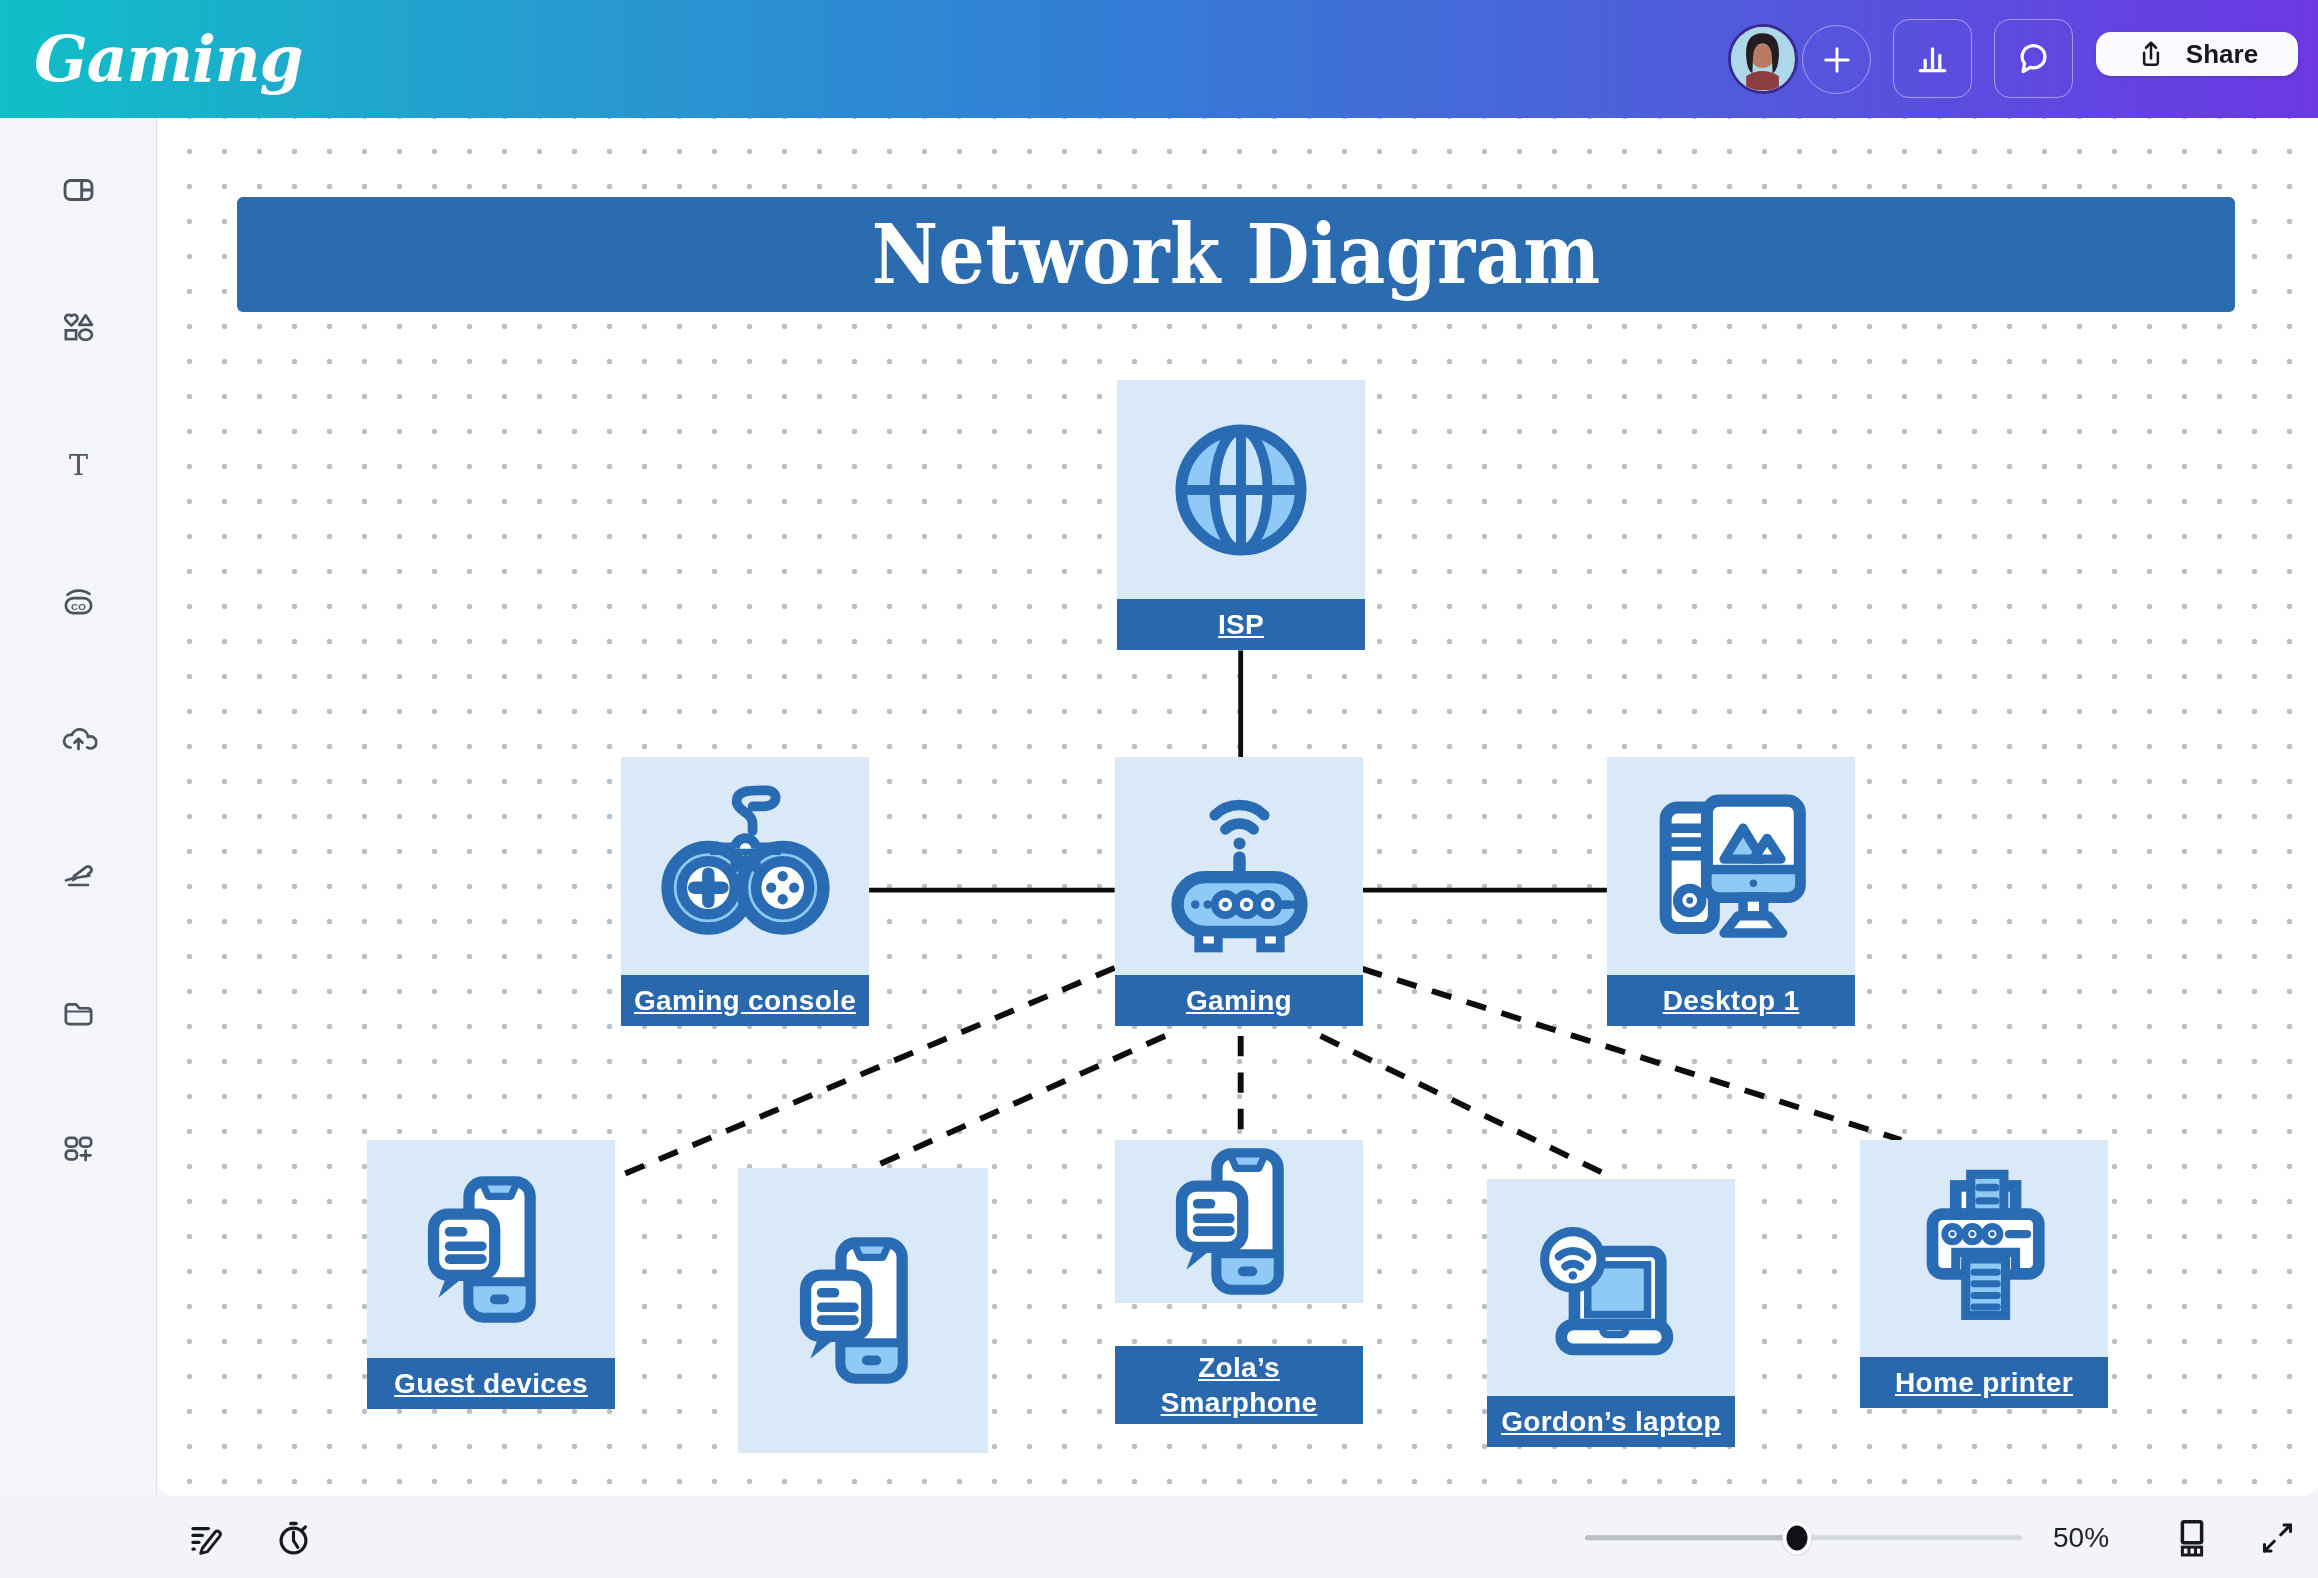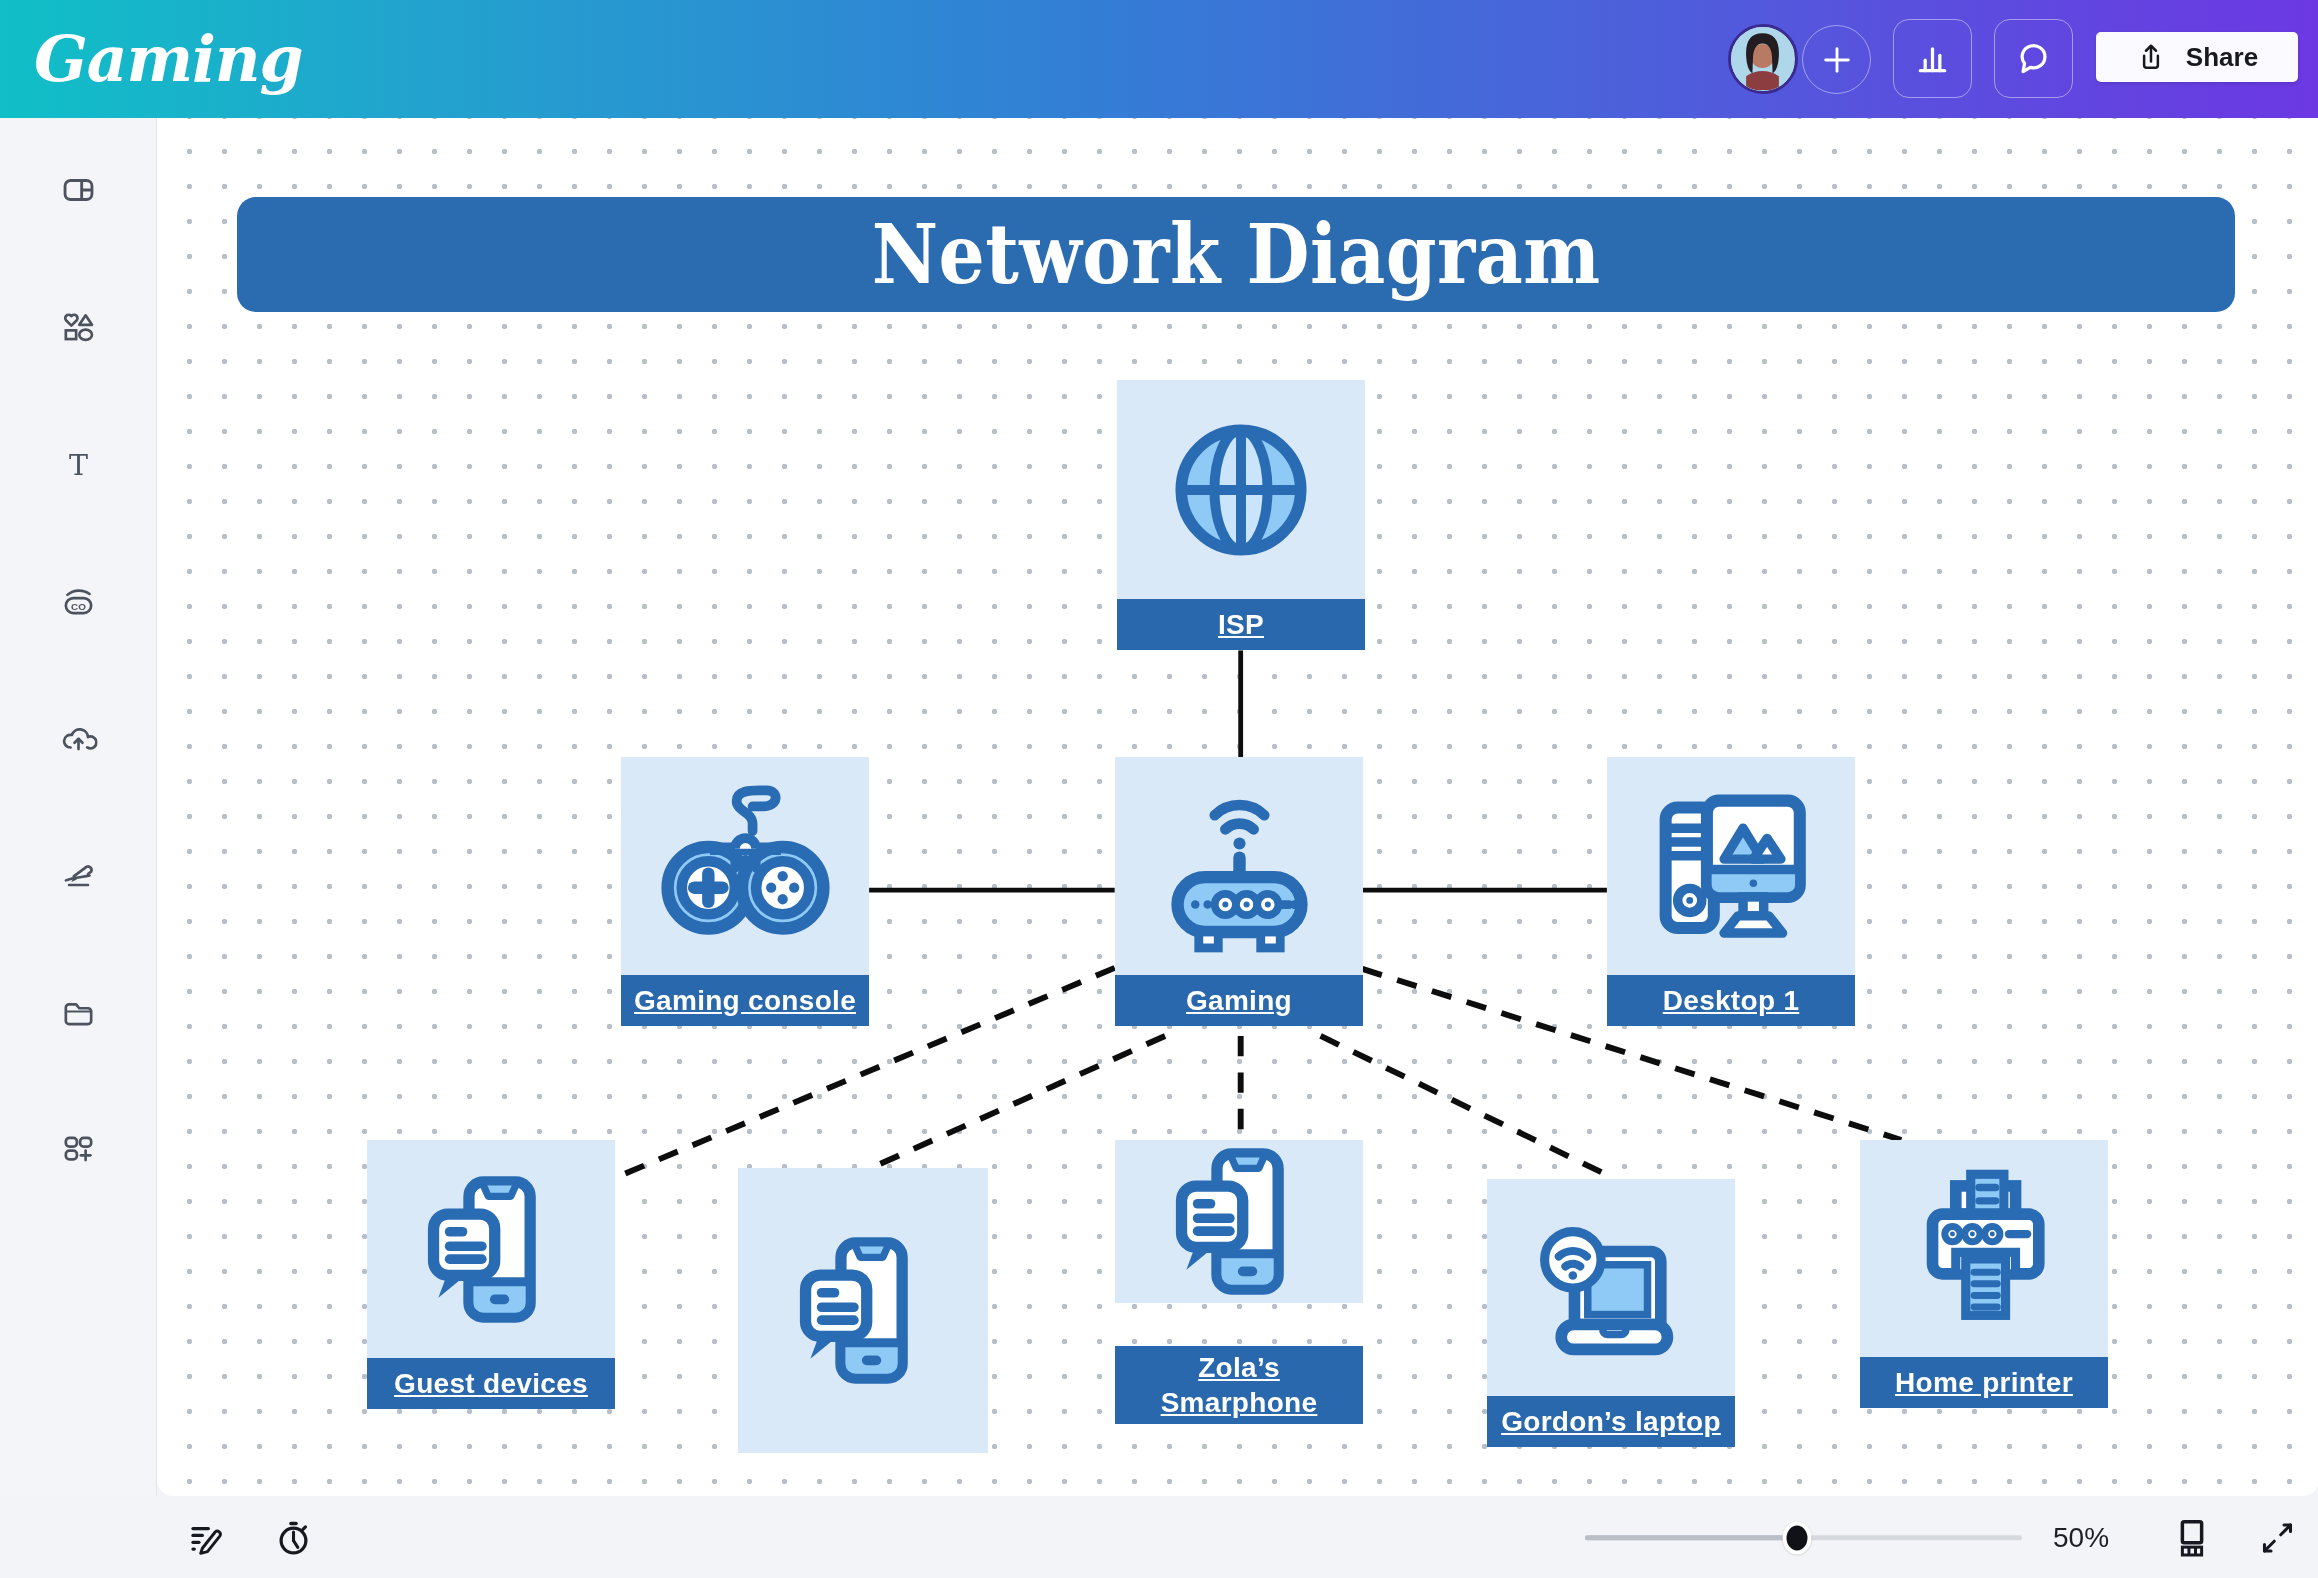--- a/index.html
+++ b/index.html
@@ -12,36 +12,36 @@
   #logo { position:absolute; left:34px; top:16px; height:86px; line-height:86px;
     font-family:"DejaVu Serif", serif; font-style:italic; font-weight:700; font-size:63px; color:#ffffff; letter-spacing:-1.1px; }
   .hbtn { position:absolute; top:19.3px; width:79px; height:79px; border:1.6px solid rgba(255,255,255,.45);
     border-radius:16px; display:flex; align-items:center; justify-content:center; cursor:pointer; }
   #avatar-wrap { position:absolute; left:1728px; top:24px; width:70px; height:70px; border-radius:50%;
     border:3.2px solid #3b2a8f; overflow:hidden; background:#aed7ea; cursor:pointer; }
   #plus-btn { position:absolute; left:1802px; top:25px; width:69px; height:69px; border:1.6px solid rgba(255,255,255,.45);
     border-radius:50%; display:flex; align-items:center; justify-content:center; cursor:pointer; }
   #insights-btn { left:1893px; }
   #comments-btn { left:1994px; }
-  #share-btn { position:absolute; left:2096px; top:32px; width:202px; height:50px; background:#fbfaff; border-radius:5px;
+  #share-btn { position:absolute; left:2096px; top:32px; width:202px; height:44px; background:#fbfaff; border-radius:15px;
     display:flex; align-items:center; justify-content:center; gap:20px; cursor:pointer; box-shadow:0 1.1px 3.2px rgba(0,0,0,.12); }
   #share-btn span { font-size:26px; font-weight:600; color:#17191c; }
 
   
   #sidebar { position:absolute; left:0; top:118px; width:157px; height:1461px; background:#f3f5f8; }
   #sidebar::after { content:""; position:absolute; right:0; top:0; width:1.1px; height:1378px; background:#e2e5e9; }
   .side-btn { position:absolute; left:50%; transform:translateX(-50%); width:51px; height:51px;
     display:flex; align-items:center; justify-content:center; cursor:pointer; border-radius:9.7px; }
 
   
   #canvas { position:absolute; left:157px; top:118px; width:2162px; height:1378px; background:#ffffff;
     border-radius:0 0 16px 16px; overflow:hidden;
     background-image:radial-gradient(circle, #b7bfc9 2.7px, transparent 2.9px);
     background-size:35px 35px; background-position:15px 16px; }
-  #banner { position:absolute; left:80px; top:79px; width:1998px; height:115px; background:#2b6cb1; border-radius:19px;
+  #banner { position:absolute; left:80px; top:79px; width:1998px; height:115px; background:#2b6cb1; border-radius:6px;
     display:flex; align-items:center; justify-content:center; }
   #banner span { font-family:"DejaVu Serif", serif; font-weight:700; font-size:79px; color:#ffffff;
     letter-spacing:0.5px; transform:scale(.92,1.04); white-space:nowrap; }
   #wires { position:absolute; left:0; top:0; width:2162px; height:1378px; }
 
   .node { position:absolute; display:flex; flex-direction:column; cursor:pointer; }
   .node .art { flex:1; background:#d9e9f8; display:flex; align-items:center; justify-content:center; }
   .node .label { background:#2a68ad; color:#ffffff; font-weight:700; font-size:28px; letter-spacing:0.3px;
     display:flex; align-items:center; justify-content:center; text-align:center; white-space:pre-line; line-height:1.25;text-decoration:underline; }
   .lbl1 { height:51px; }

